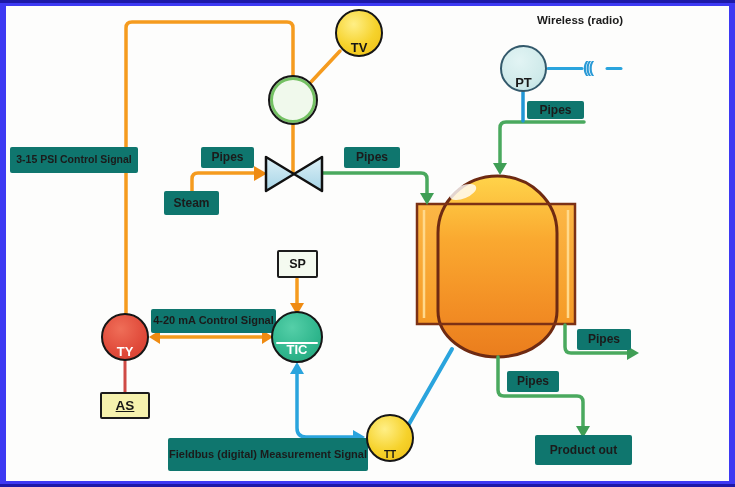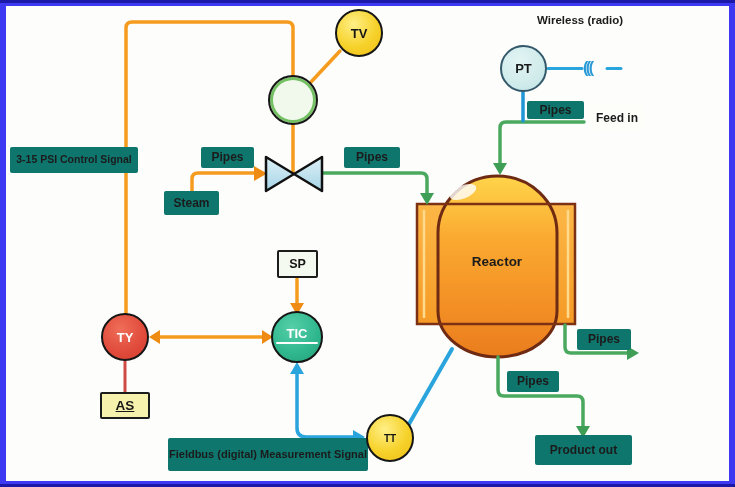--- a/index.html
+++ b/index.html
@@ -6,21 +6,21 @@
   #stage{
     position:relative;width:735px;height:487px;overflow:hidden;
     background:#fdfdfc;font-family:"Liberation Sans",sans-serif;
   }
   .frame{position:absolute;inset:0;border:6px solid #3d39f3;pointer-events:none;z-index:50;}
   .edgebar{position:absolute;left:0;right:0;height:3px;background:#1d19a8;z-index:51;}
   .edgebar.top{top:0;} .edgebar.bot{bottom:0;}
   svg.lines{position:absolute;left:0;top:0;z-index:1;}
   .circle{
     position:absolute;border-radius:50%;border:2.5px solid #161616;box-sizing:border-box;
-    display:flex;align-items:center;justify-content:center;font-weight:bold;z-index:10;
+    display:flex;align-items:flex-end;justify-content:center;font-weight:bold;z-index:10;
     color:#161616;
   }
   .yellow{background:radial-gradient(circle at 38% 30%, #ffef86, #f6d22b 55%, #eebd14);}
   .red{background:radial-gradient(circle at 40% 32%, #ef6e58, #e04a3a 60%, #d23e30);color:#fff;}
   .teal{background:radial-gradient(circle at 40% 30%, #55cfa8, #2fb68d 60%, #25a076);color:#fff;}
   .cyan{background:radial-gradient(circle at 40% 32%, #e2f4f4, #cfeaea 65%, #b9dfe2);border:2px solid #33596b;color:#1a1a1a;}
   .actuator{background:#f0f9ec;box-shadow:inset 0 0 0 3px #74c163;}
   .tic-line{position:absolute;left:3px;right:3px;top:60%;height:2px;background:#ffffff;border-radius:1px;}
   .box{
     position:absolute;border:2px solid #1c1c1c;box-sizing:border-box;z-index:10;
@@ -144,36 +144,35 @@
   </div>
 
   <div class="box" style="left:277px;top:250px;width:41px;height:28px;font-size:12.5px;background:#f4faf0;">
     <span>SP</span>
   </div>
 
   <div class="box" style="left:100px;top:392px;width:50px;height:27px;font-size:13.5px;background:#f6f2ae;text-decoration:underline;">
     <span>AS</span>
   </div>
 
-  <div class="reactor-title" style="left:452px;top:250px;width:90px;height:22px;font-size:13.5px;">Reactor</div>
 
   <div class="lbl" style="left:10px;top:147px;width:128px;height:26px;font-size:10.5px;">3-15 PSI Control Signal</div>
 
   <div class="lbl" style="left:201px;top:147px;width:53px;height:21px;font-size:12px;">Pipes</div>
 
   <div class="lbl" style="left:164px;top:191px;width:55px;height:24px;font-size:12px;">Steam</div>
 
   <div class="lbl" style="left:344px;top:147px;width:56px;height:21px;font-size:12px;">Pipes</div>
 
   <div class="lbl plain" style="left:537px;top:13px;width:120px;height:14px;font-size:11.5px;">Wireless (radio)</div>
 
   <div class="lbl" style="left:527px;top:101px;width:57px;height:18px;font-size:12px;">Pipes</div>
 
-  <div class="lbl" style="left:589px;top:105px;width:56px;height:26px;font-size:12px;background:#fdfdfa;">Feed in</div>
 
+  <div class="lbl" style="left:151px;top:309px;width:125px;height:24px;font-size:11px;">4-20 mA Control Signal</div>
 
   <div class="lbl" style="left:168px;top:438px;width:200px;height:33px;font-size:11px;">Fieldbus  (digital)  Measurement Signal</div>
 
   <div class="lbl" style="left:577px;top:329px;width:54px;height:21px;font-size:12px;">Pipes</div>
 
 
   <div class="lbl" style="left:507px;top:371px;width:52px;height:21px;font-size:12px;">Pipes</div>
 
   <div class="lbl" style="left:535px;top:435px;width:97px;height:30px;font-size:12px;">Product out</div>
 

